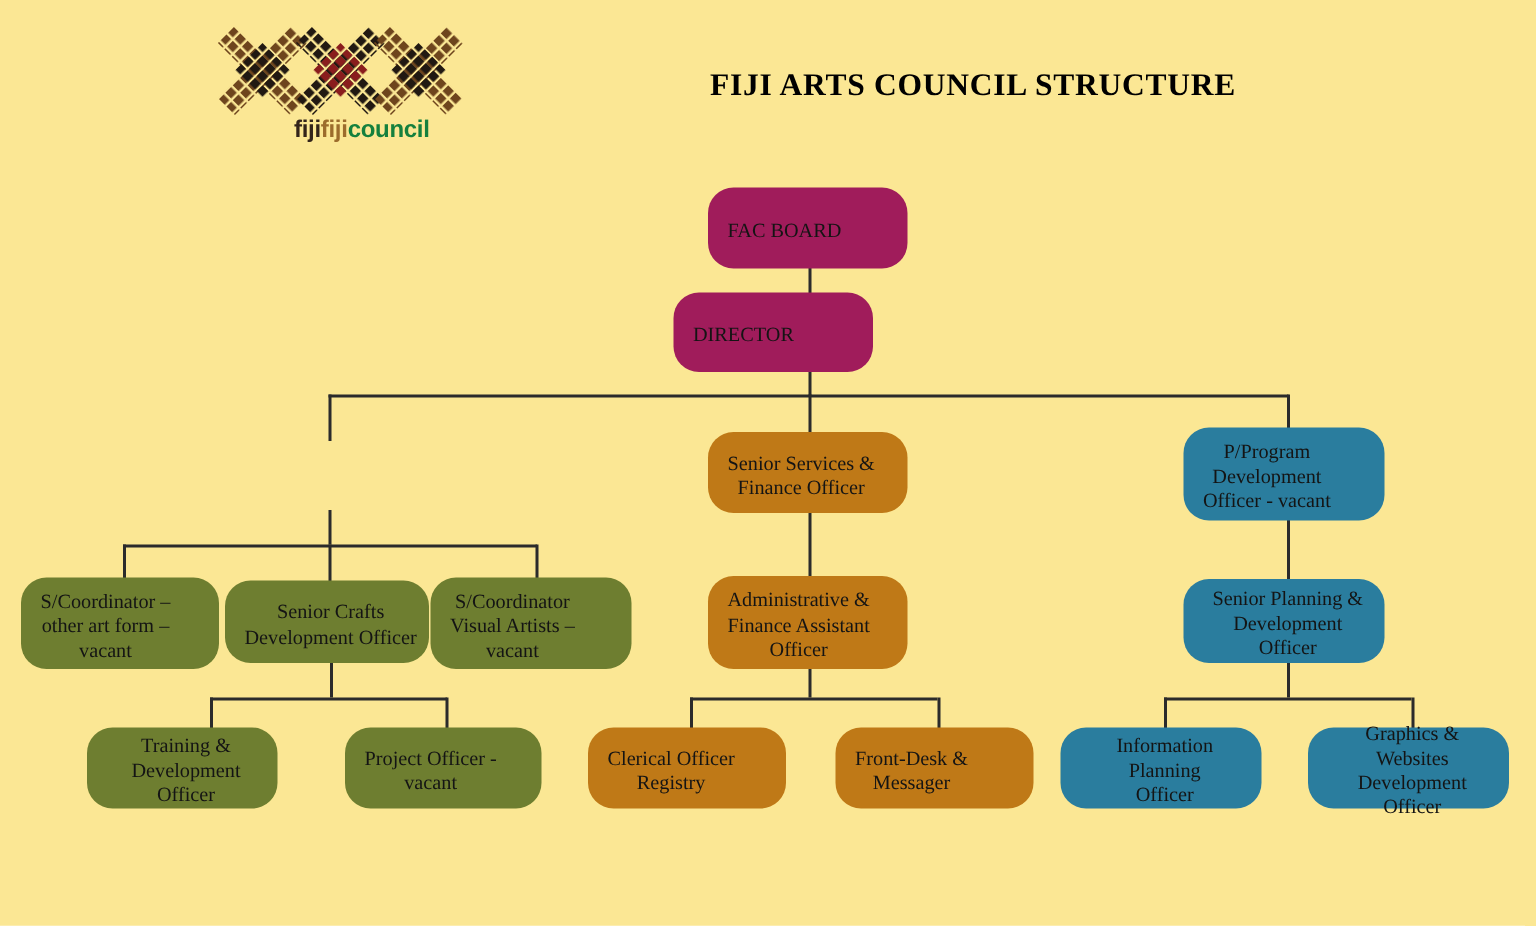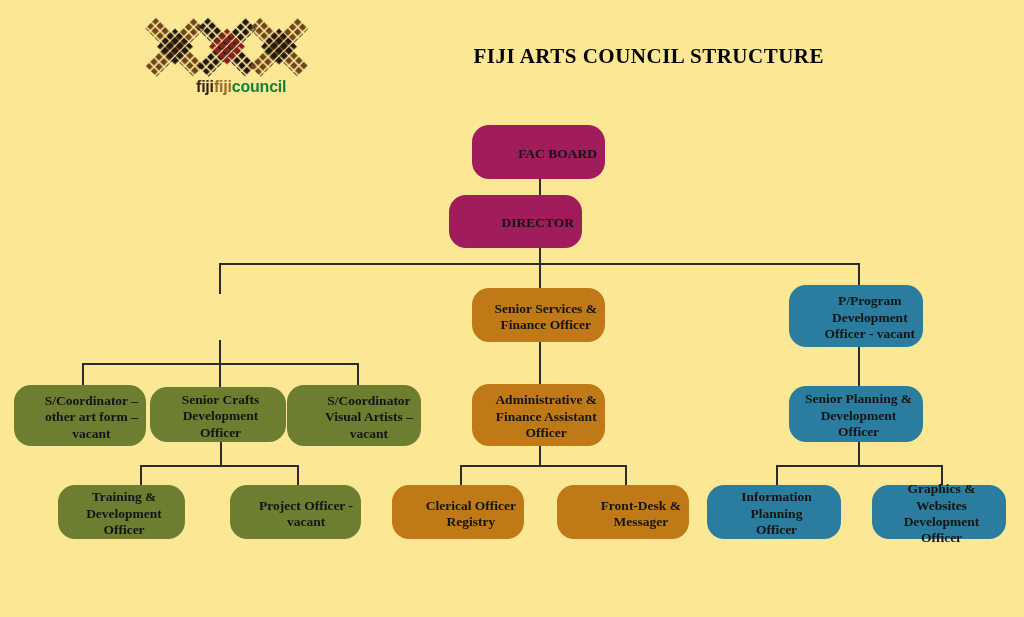--- a/index.html
+++ b/index.html
@@ -25,24 +25,24 @@
     position:absolute;left:352px;top:44px;width:472px;
     text-align:right;font-weight:bold;font-size:21px;
     letter-spacing:0.5px;color:#000000;
     font-family:"Liberation Serif",serif;
   }
   
   .box{
     position:absolute;z-index:2;
     background:#ffffff;
     border-radius:14px;
-    display:flex;align-items:center;justify-content:flex-end;
+    display:flex;align-items:center;justify-content:flex-start;
     text-align:center;
     padding:3px 5px;box-sizing:border-box;
-    font-size:13.5px;line-height:1.22;color:#141414;font-weight:bold;
+    font-size:13.5px;line-height:1.22;color:#141414;
   }
   .box::before{
     content:"";position:absolute;z-index:-1;
     top:-7px;left:-8px;right:-3px;bottom:-3px;
     border-radius:17px;
   }
   .box-label{white-space:pre-line;}
   .pink  {border:2px solid #F0609F;}
   .pink::before  {background:#A01C5B;}
   .green {border:2px solid #A9C43F;}

